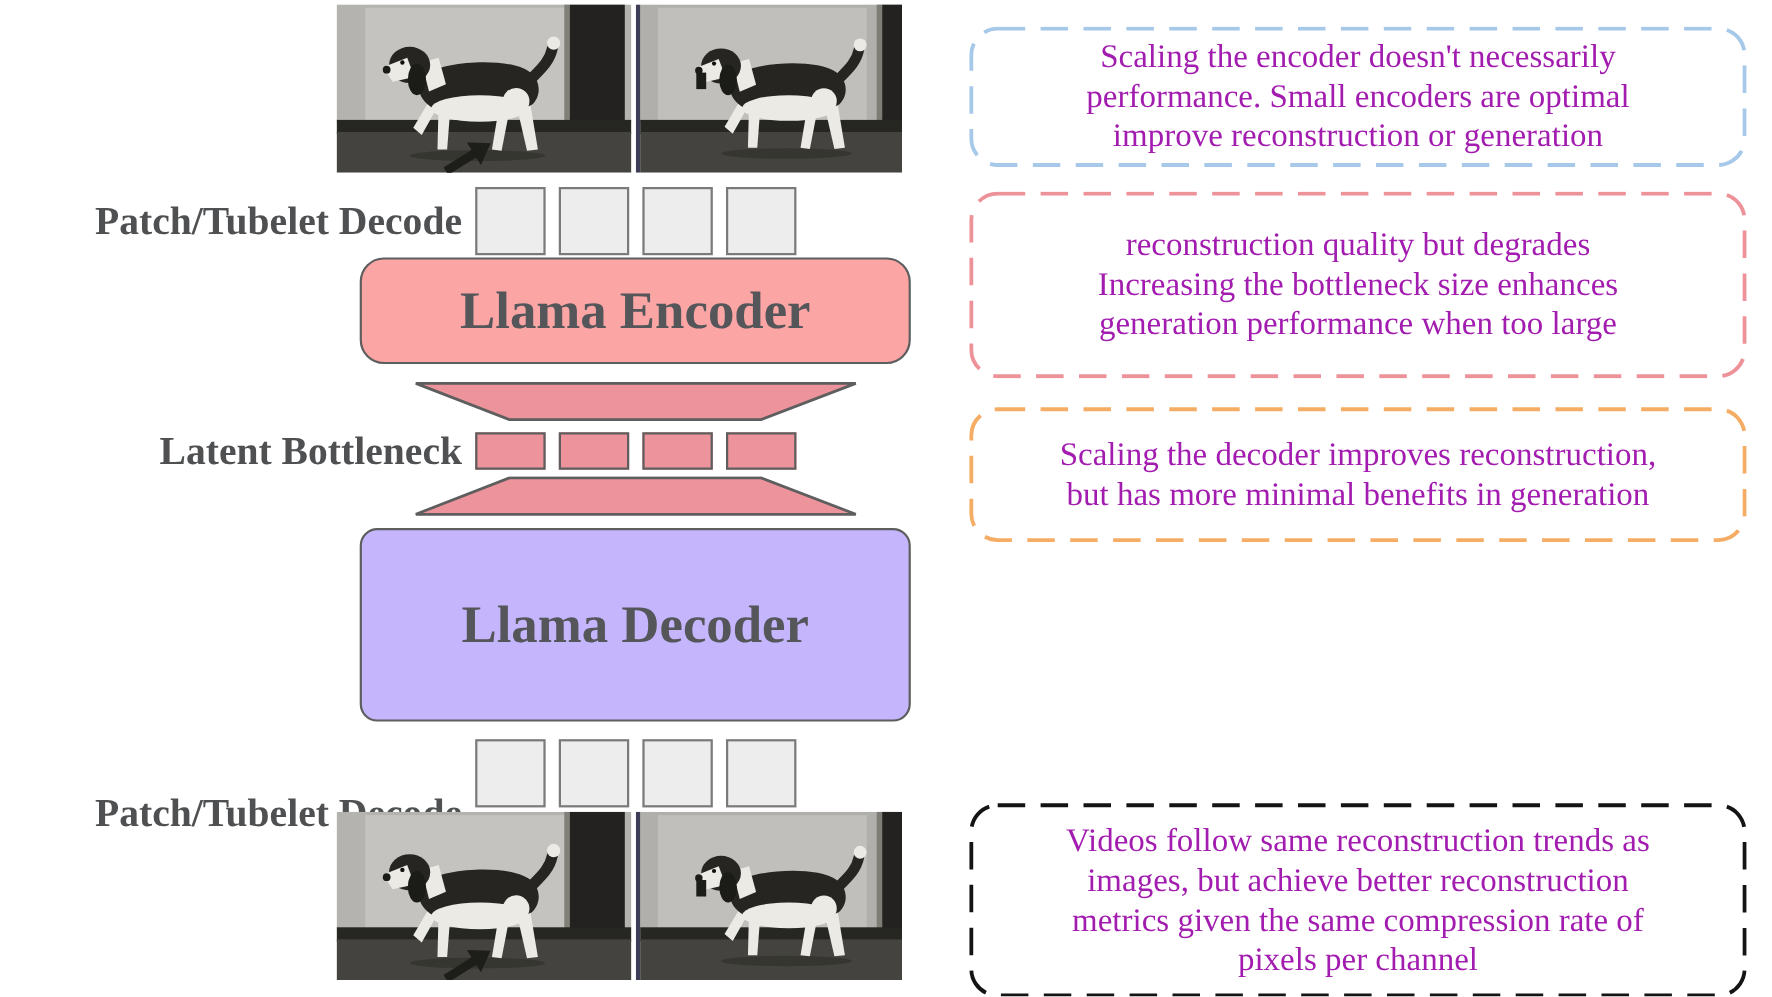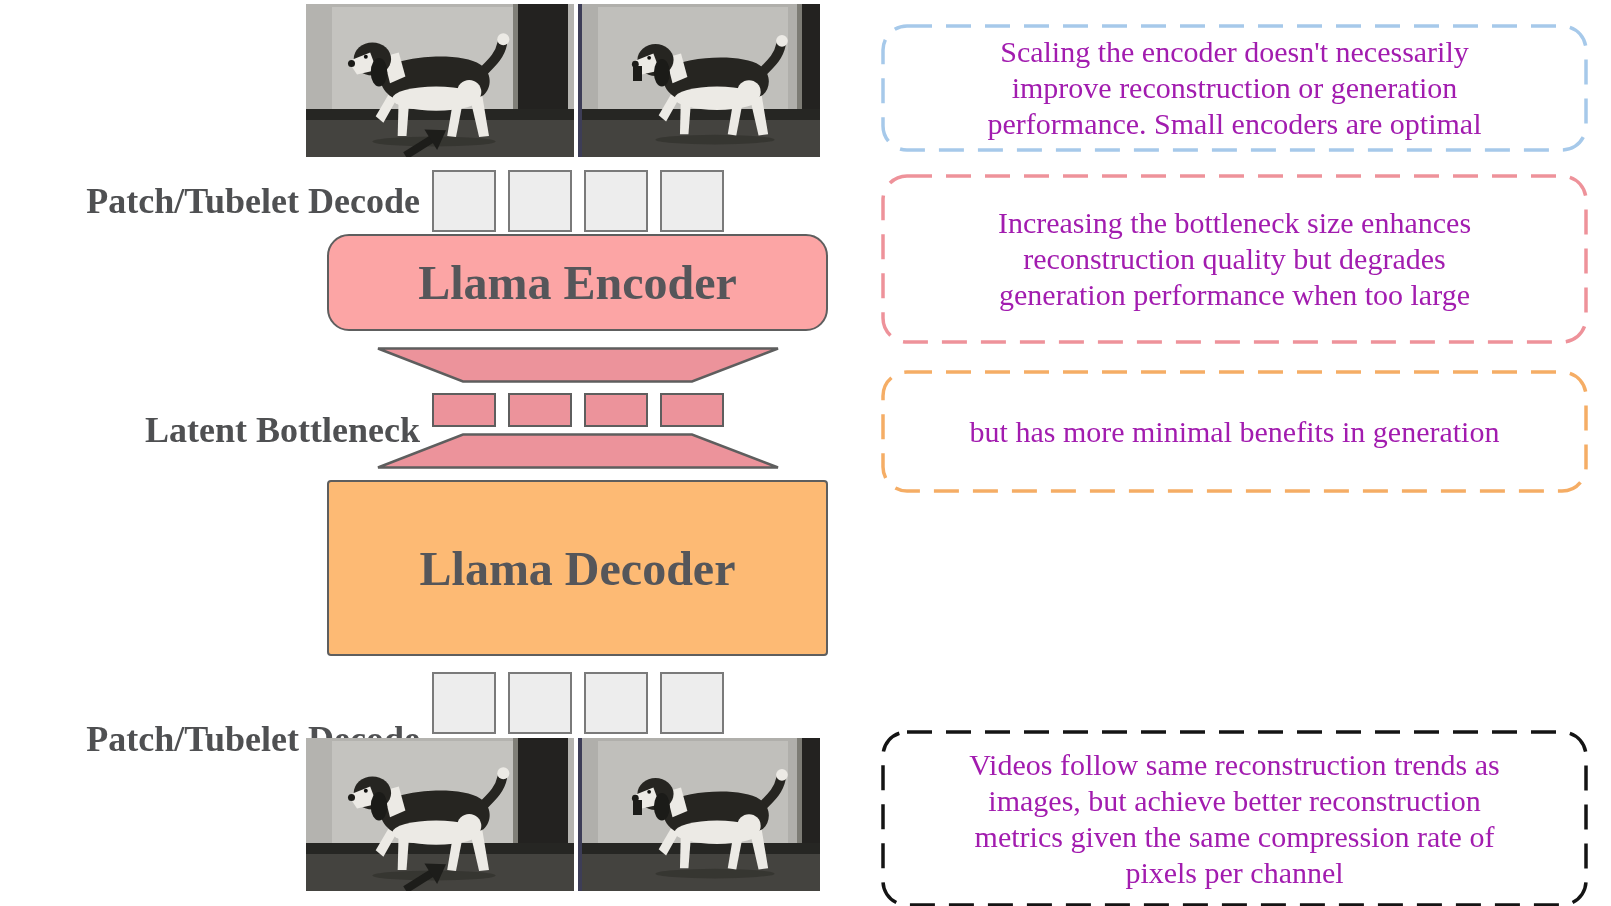--- a/index.html
+++ b/index.html
@@ -6,21 +6,21 @@
   #stage{position:relative;width:1611px;height:906px;background:#ffffff;overflow:hidden;
          font-family:"Liberation Serif", "DejaVu Serif", serif;}
 
   
   .side-label{position:absolute;left:40px;width:380px;text-align:right;
     font-weight:bold;font-size:36px;line-height:40px;color:#4f5052;}
   .block{position:absolute;left:327px;width:501px;box-sizing:border-box;
     border:2.5px solid #5e5e5e;display:flex;align-items:center;justify-content:center;
     font-weight:bold;font-size:48px;color:#55565a;}
   .encoder{top:234px;height:97px;border-radius:22px;background:#fca5a5;}
-  .decoder{top:480px;height:176px;border-radius:4px;background:#fdba74;}
+  .decoder{top:480px;height:176px;border-radius:16px;background:#c4b5fd;}
   .tok{position:absolute;box-sizing:border-box;}
   .tok.gray{width:64px;height:62px;background:#ededed;border:2px solid #7a7a7a;}
   .tok.pink{width:64px;height:34px;background:#ec939b;border:2px solid #5e5e5e;}
   .trap{position:absolute;left:368px;width:420px;height:36px;}
 
   
   .framepair{position:absolute;left:306px;width:514px;height:153px;}
   .frame{position:absolute;top:0;height:153px;}
   .frameA{left:0;width:268px;}
   .frameB{left:272px;width:242px;}
@@ -90,21 +90,21 @@
   <div class="tok gray" style="left:584px;top:170px;"></div>
   <div class="tok gray" style="left:660px;top:170px;"></div>
 
   <div class="block encoder">
     <span>Llama Encoder</span>
   </div>
 
   <svg class="trap" style="top:347px;" viewBox="0 0 420 36">
     <polygon points="10,1.5 410,1.5 324,34.5 95,34.5" fill="#ec939b" stroke="#5e5e5e" stroke-width="2.5"></polygon>
   </svg>
-  <div class="side-label" style="top:390px;margin-top:20px;">Latent Bottleneck</div>
+  <div class="side-label" style="top:390px;">Latent Bottleneck</div>
   <div class="tok pink" style="left:432px;top:393px;"></div>
   <div class="tok pink" style="left:508px;top:393px;"></div>
   <div class="tok pink" style="left:584px;top:393px;"></div>
   <div class="tok pink" style="left:660px;top:393px;"></div>
   <svg class="trap" style="top:433px;" viewBox="0 0 420 36">
     <polygon points="95,1.5 324,1.5 410,34.5 10,34.5" fill="#ec939b" stroke="#5e5e5e" stroke-width="2.5"></polygon>
   </svg>
 
   <div class="block decoder">
     <span>Llama Decoder</span>
@@ -141,37 +141,38 @@
       <use href="#dog-sym" x="52" y="24" width="170" height="117"></use>
       <rect x="55" y="62" width="9" height="15" fill="#1c1c19"></rect>
     </svg>
   </div>
 
   <div class="abox" style="top: 24px; height: 128px; color: rgb(166, 201, 234);">
     <svg class="dash" viewBox="0 0 707 128">
       <rect x="2" y="2" width="703" height="124" rx="24" fill="none" stroke="currentColor" stroke-width="3.5" stroke-dasharray="25 14"></rect>
     </svg>
     <div class="aline">Scaling the encoder doesn't necessarily</div>
+    <div class="aline">performance. Small encoders are optimal</div>
     <div class="aline">improve reconstruction or generation</div>
-    <div class="aline">performance. Small encoders are optimal</div>
   </div>
 
   <div class="abox" style="top: 174px; height: 170px; color: rgb(238, 146, 154);">
     <svg class="dash" viewBox="0 0 707 170">
       <rect x="2" y="2" width="703" height="166" rx="24" fill="none" stroke="currentColor" stroke-width="3.5" stroke-dasharray="25 14"></rect>
     </svg>
+    <div class="aline">reconstruction quality but degrades</div>
     <div class="aline">Increasing the bottleneck size enhances</div>
-    <div class="aline">reconstruction quality but degrades</div>
     <div class="aline">generation performance when too large</div>
   </div>
 
   <div class="abox" style="top: 370px; height: 123px; color: rgb(245, 173, 101);">
     <svg class="dash" viewBox="0 0 707 123">
       <rect x="2" y="2" width="703" height="119" rx="24" fill="none" stroke="currentColor" stroke-width="3.5" stroke-dasharray="25 14"></rect>
     </svg>
+    <div class="aline">Scaling the decoder improves reconstruction,</div>
     <div class="aline">but has more minimal benefits in generation</div>
   </div>
 
 
   <div class="abox" style="top: 730px; height: 177px; color: rgb(20, 20, 20);">
     <svg class="dash" viewBox="0 0 707 177">
       <rect x="2" y="2" width="703" height="173" rx="24" fill="none" stroke="currentColor" stroke-width="3.5" stroke-dasharray="25 14"></rect>
     </svg>
     <div class="aline">Videos follow same reconstruction trends as</div>
     <div class="aline">images, but achieve better reconstruction</div>

